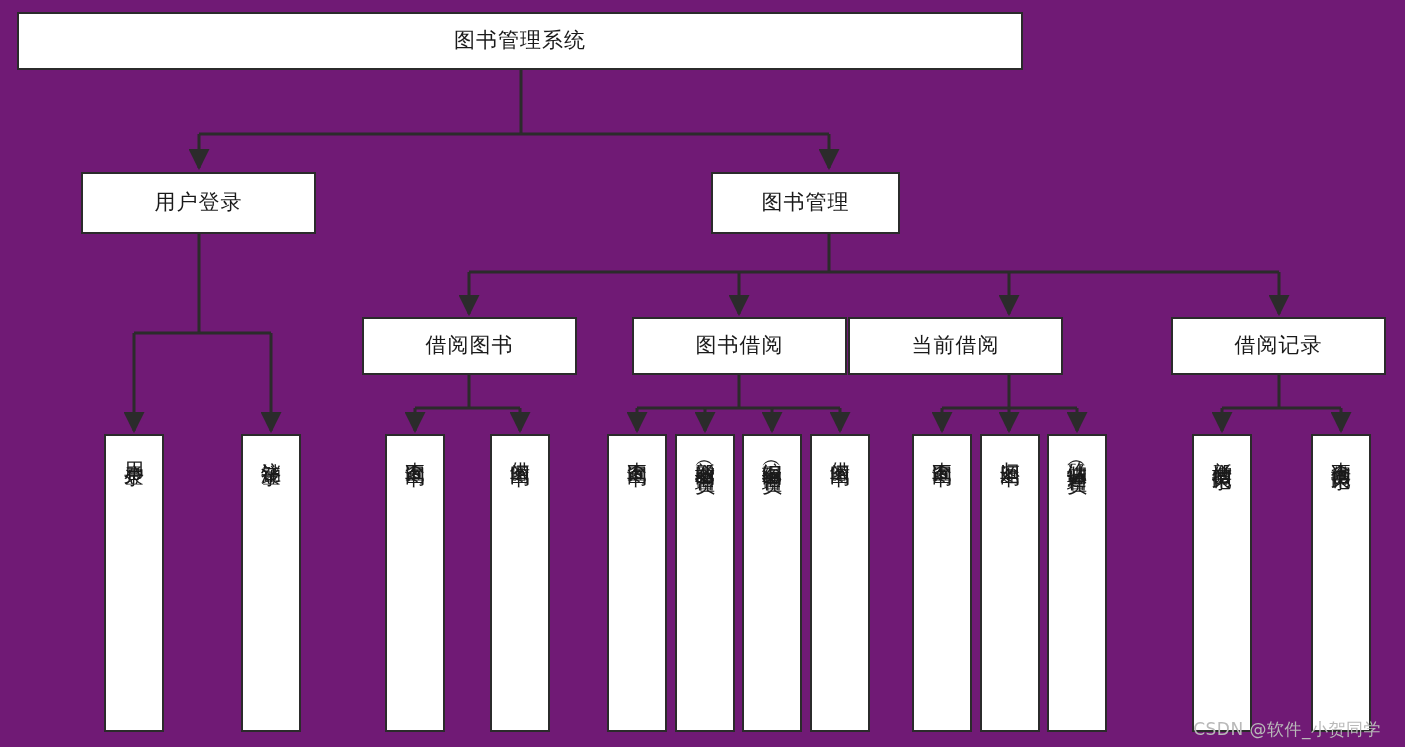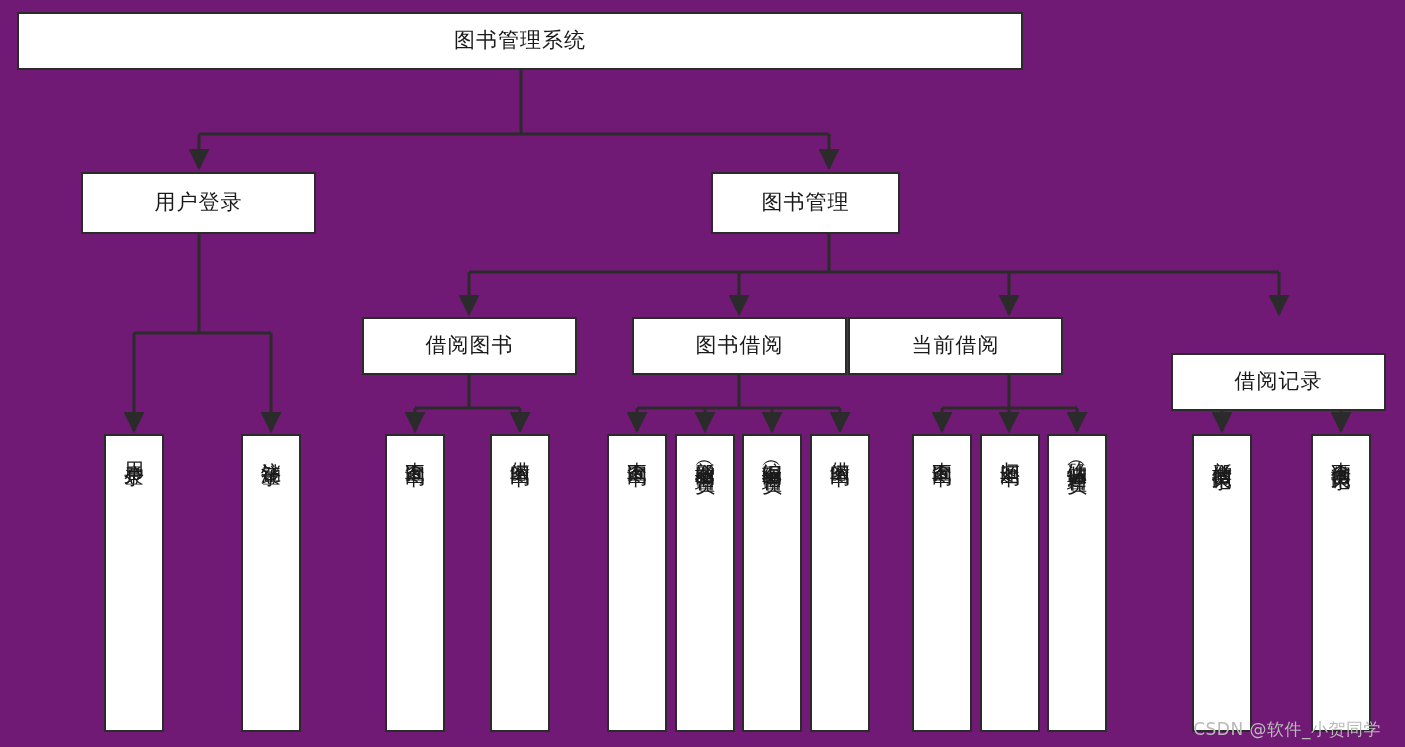--- a/index.html
+++ b/index.html
@@ -135,21 +135,21 @@
 
   <div class="node node-h" style="left:362px; top:317px; width:215px; height:58px;">
     <span>借阅图书</span>
   </div>
   <div class="node node-h" style="left:632px; top:317px; width:215px; height:58px;">
     <span>图书借阅</span>
   </div>
   <div class="node node-h" style="left:848px; top:317px; width:215px; height:58px;">
     <span>当前借阅</span>
   </div>
-  <div class="node node-h" style="left:1171px; top:317px; width:215px; height:58px;margin-top:36px;">
+  <div class="node node-h" style="left:1171px; top:317px; width:215px; height:58px;">
     <span>借阅记录</span>
   </div>
 
   <div class="node node-v" style="left:104px; top:434px; width:60px; height:298px;">
     <span>用户登录</span>
   </div>
   <div class="node node-v" style="left:241px; top:434px; width:60px; height:298px;">
     <span>注销登录</span>
   </div>
 

